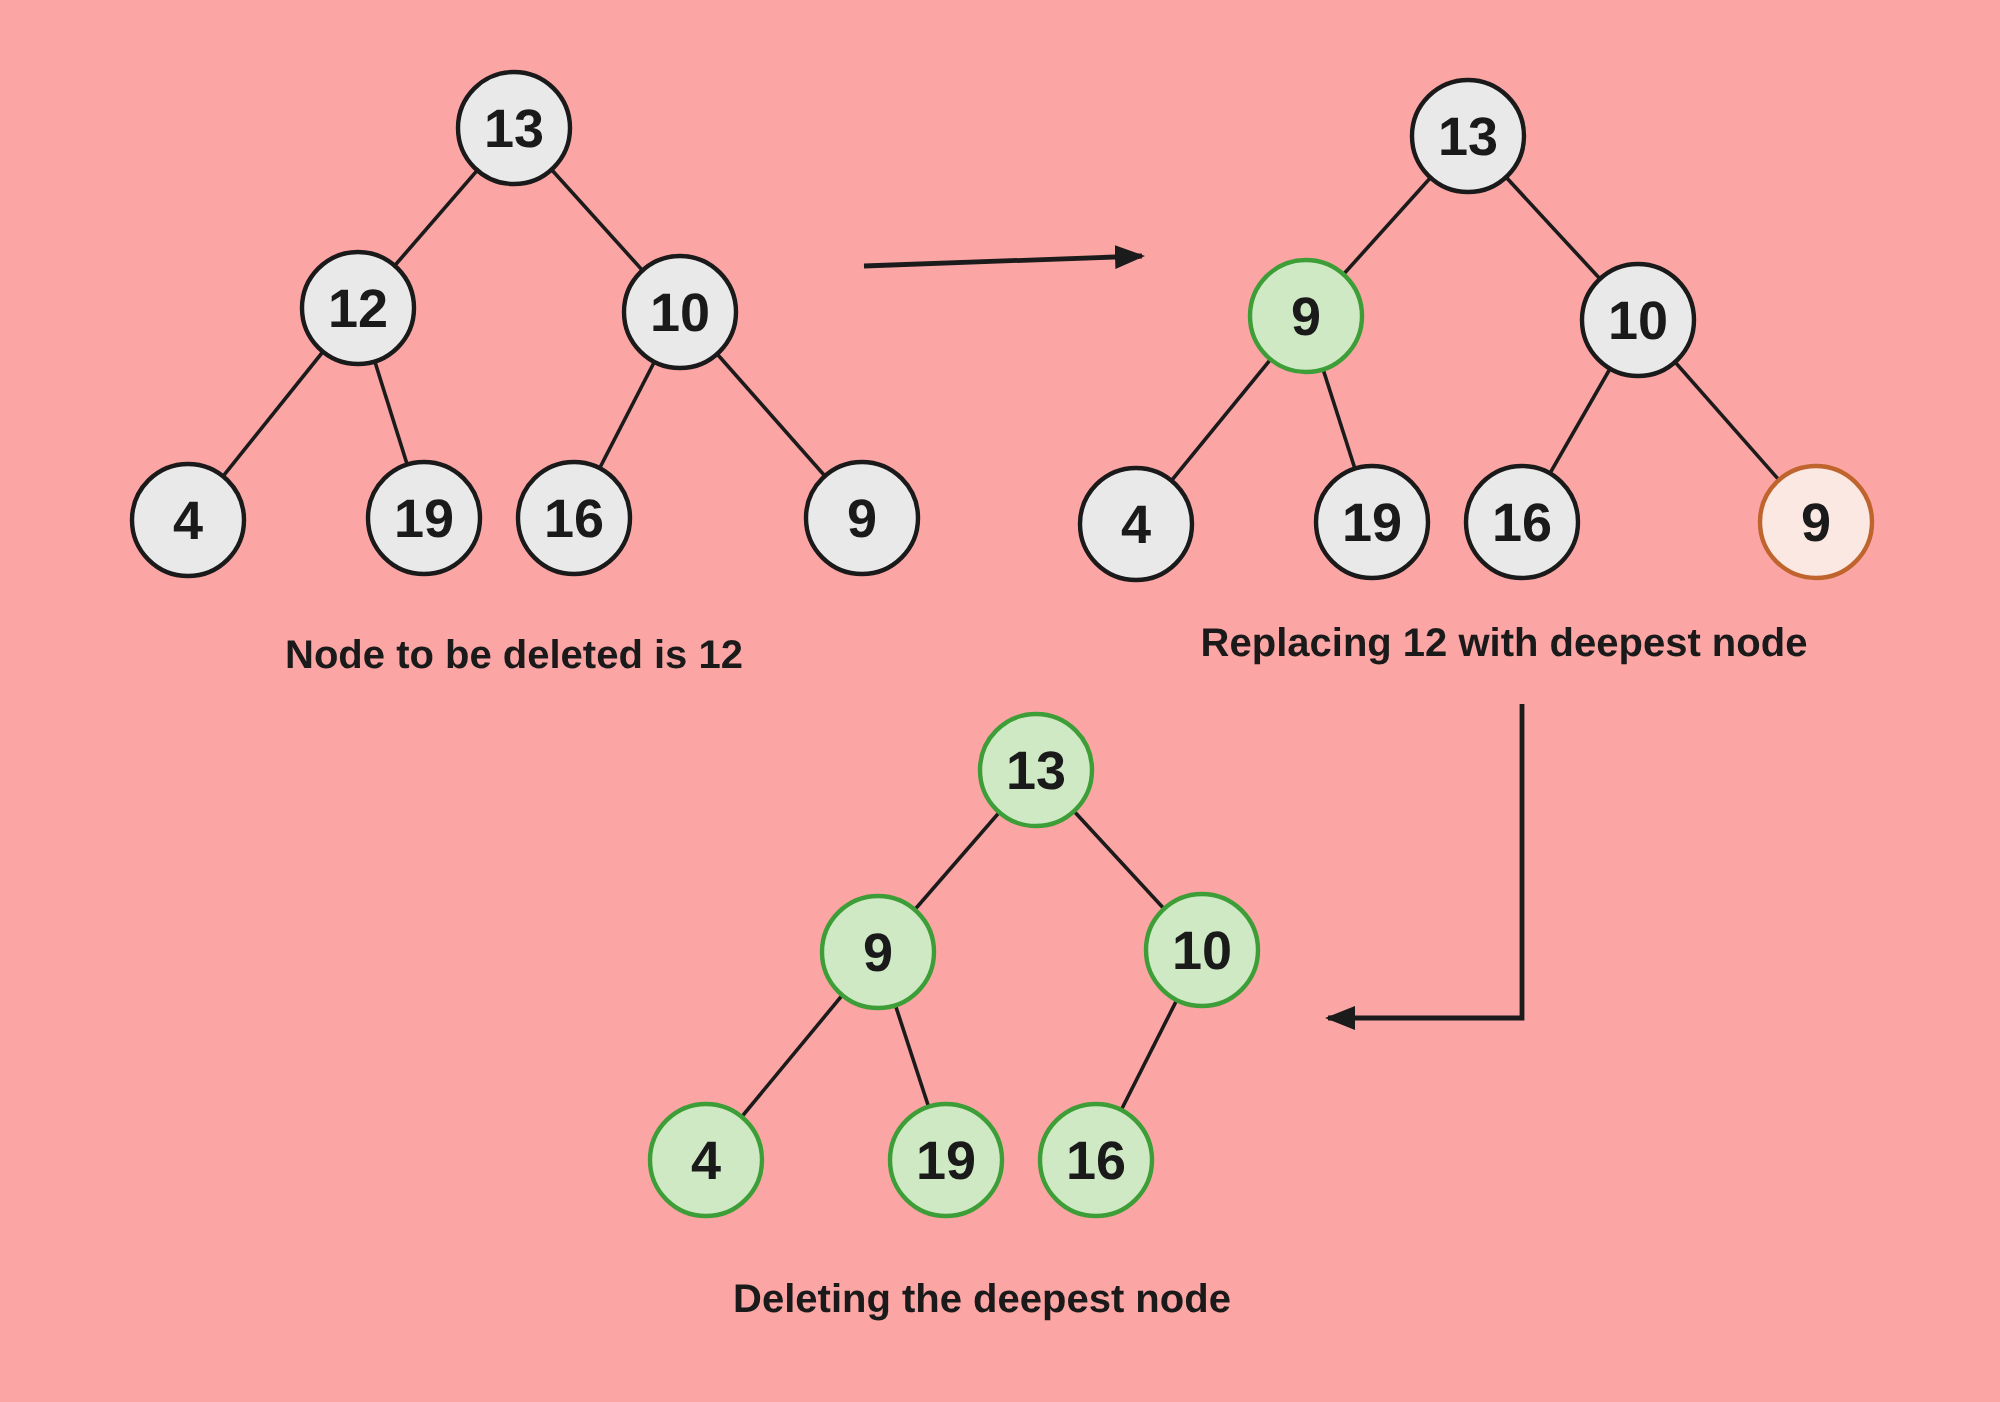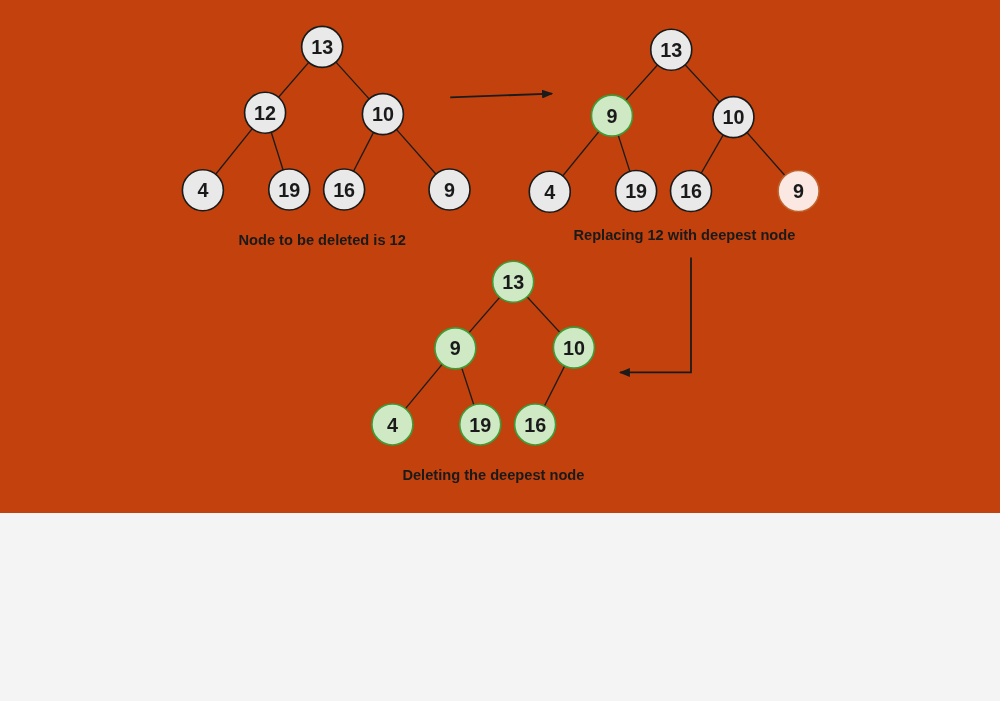--- a/index.html
+++ b/index.html
@@ -4,22 +4,22 @@
 <style>
   html, body {
     margin: 0;
     padding: 0;
     background: #f4f4f4;
     font-family: "Liberation Sans", sans-serif;
   }
   #stage {
     position: relative;
     width: 1000px;
-    height: 513px;
-    background: #c2410c;
+    height: 701px;
+    background: #fca5a5;
     overflow: hidden;
   }
   #diagram-svg {
     position: absolute;
     inset: 0;
     width: 100%;
     height: 100%;
   }
   .node-label {
     font-family: "Liberation Sans", sans-serif;

